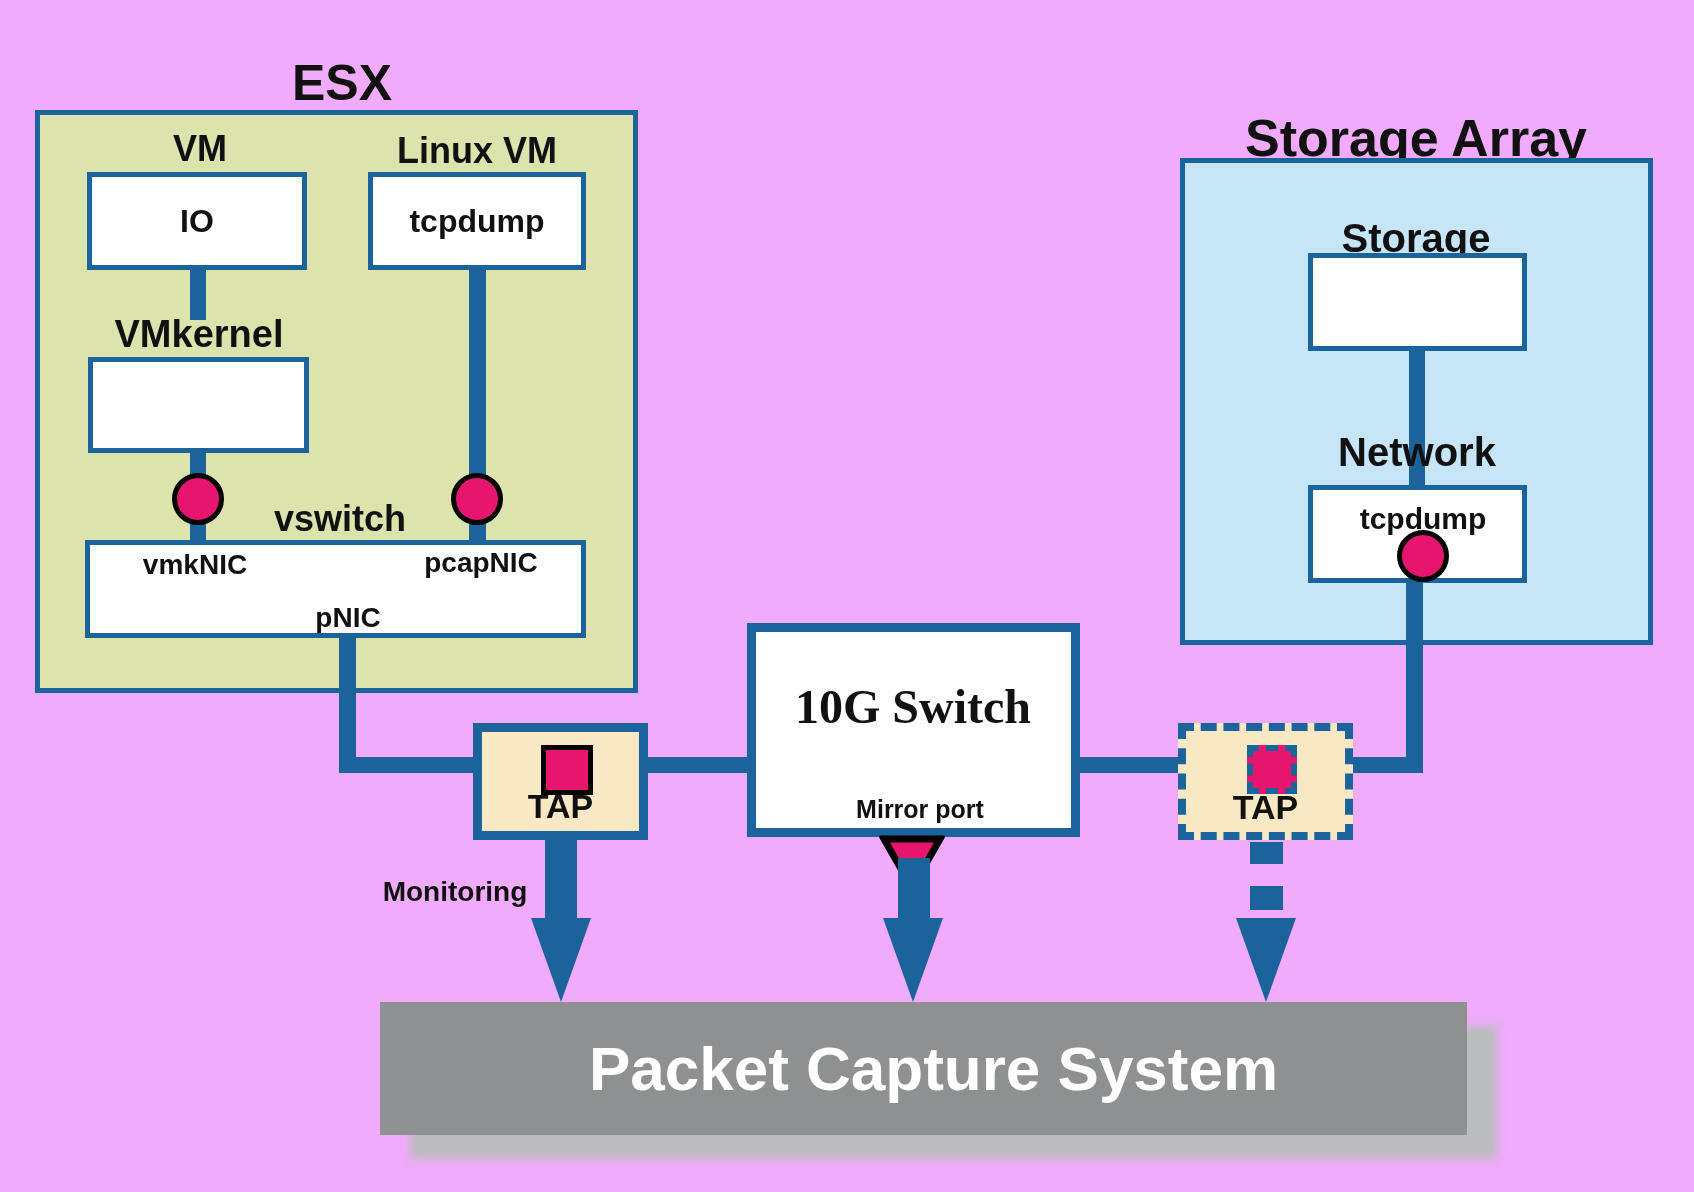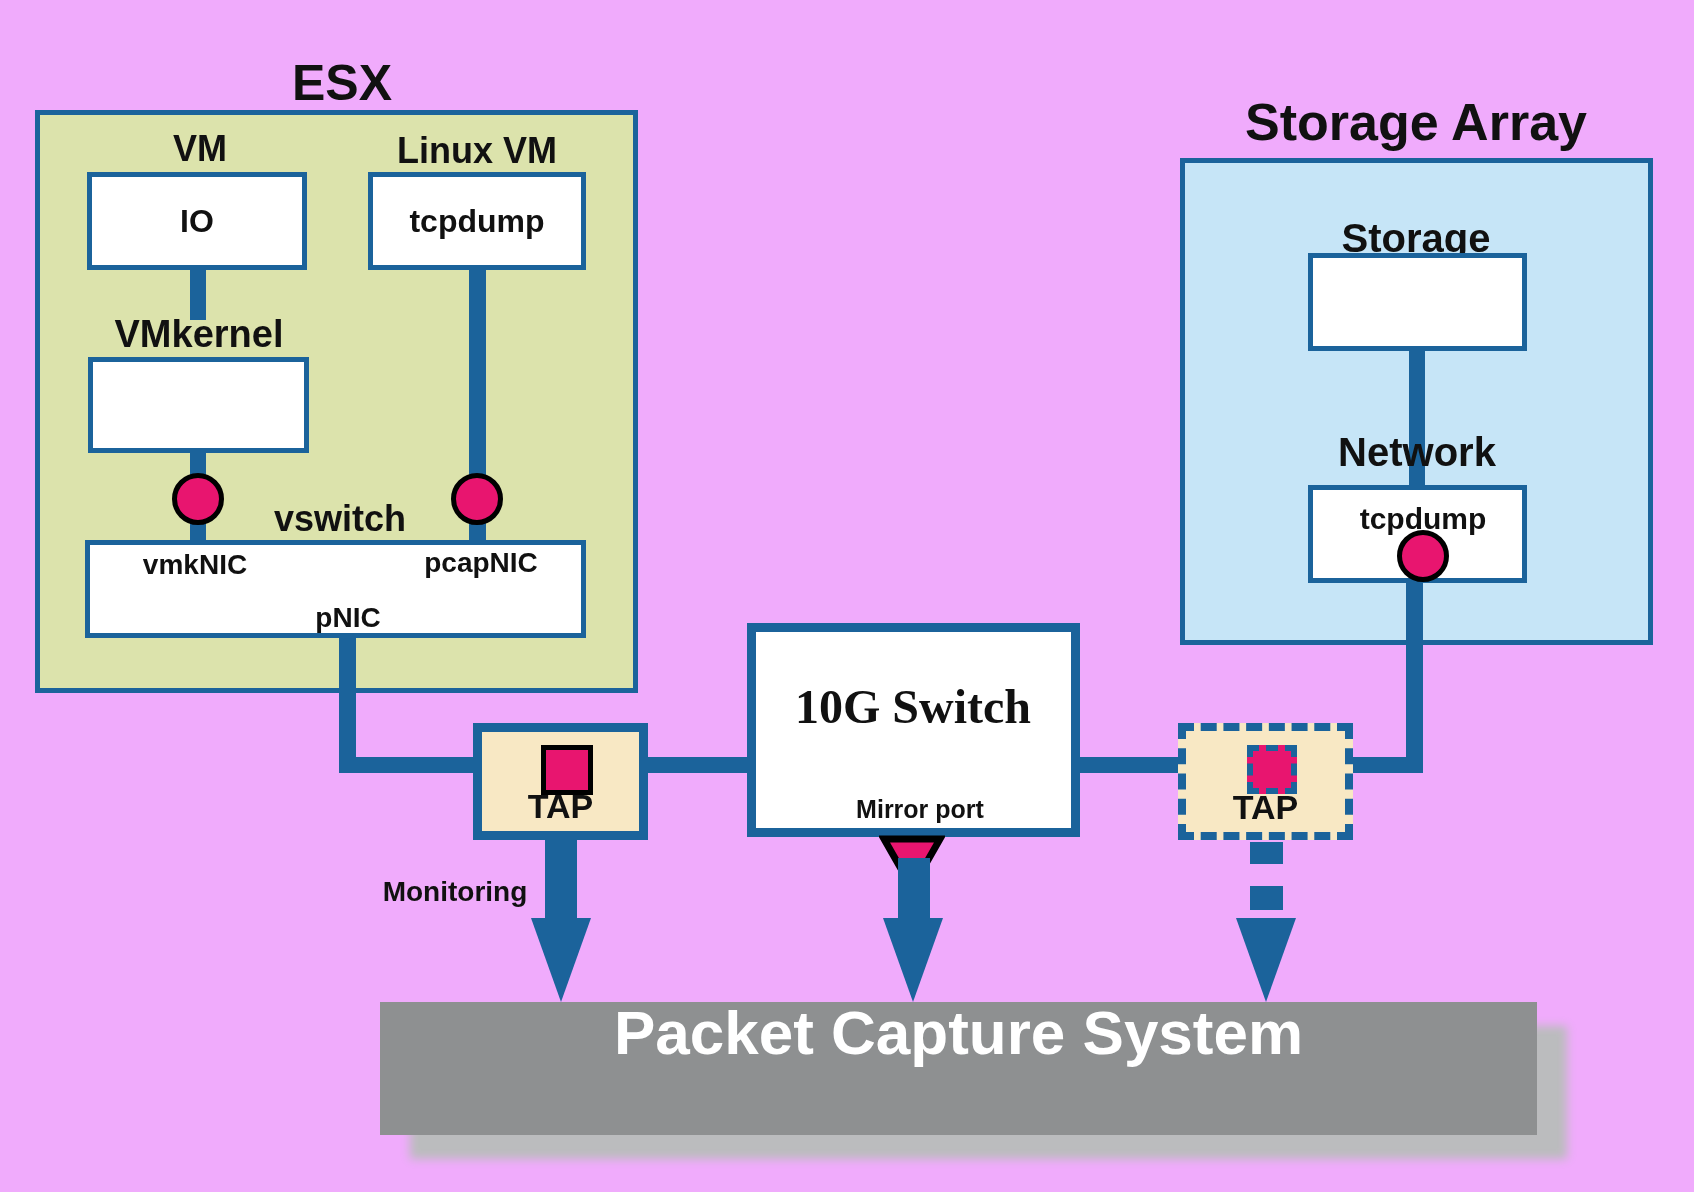--- a/index.html
+++ b/index.html
@@ -38,21 +38,21 @@
   #dot-vmknic{left:172px; top:473px; width:52px; height:52px;}
   #dot-pcapnic{left:451px; top:473px; width:52px; height:52px;}
   
   #c-io-vmk{left:190px; top:268px; width:16px; height:52px;}
   #c-vmk-dot{left:190px; top:453px; width:16px; height:87px;}
   #c-tcp-dot{left:469px; top:268px; width:17px; height:272px;}
   #c-pnic-v{left:339px; top:636px; width:17px; height:137px;}
   #c-pnic-h{left:339px; top:757px; width:140px; height:16px;}
   
   #sa-box{left:1180px; top:158px; width:473px; height:487px; background:var(--lblue);}
-  #sa-title{left:1416px; top:96px; font-size:52px;}
+  #sa-title{left:1416px; top:112px; font-size:52px;}
   #storage-label{left:1416px; top:218px; font-size:40px;}
   #storage-box{left:1308px; top:253px; width:219px; height:98px;}
   #network-label{left:1417px; top:432px; font-size:40px;}
   #network-box{left:1308px; top:485px; width:219px; height:98px;}
   #net-tcpdump{left:110px; top:14px; font-size:30px;}
   #dot-net{left:84px; top:40px; width:52px; height:52px;}
   #c-sto-net{left:1409px; top:349px; width:16px; height:138px;}
   #c-net-down{left:1406px; top:581px; width:17px; height:192px;}
   #c-elbow{left:1352px; top:757px; width:71px; height:16px;}
   
@@ -71,23 +71,23 @@
   
   #arrL-bar{left:545px; top:838px; width:32px; height:82px;}
   #arrL-head{left:531px; top:918px;}
   #arrM-bar{left:898px; top:858px; width:32px; height:62px;}
   #arrM-head{left:883px; top:918px;}
   #arrR-d1{left:1250px; top:842px; width:33px; height:22px;}
   #arrR-d2{left:1250px; top:886px; width:33px; height:24px;}
   #arrR-head{left:1236px; top:918px;}
   #monitoring-label{left:455px; top:878px; font-size:28px;}
   
-  #capture-box{left:380px; top:1002px; width:1157px; height:133px; background:var(--gray);
+  #capture-box{left:380px; top:1002px; width:1067px; height:133px; background:var(--gray);
     box-shadow:30px 24px 9px var(--shadow);
-    display:flex; justify-content:center;}
+    display:flex; align-items:center; justify-content:center;padding-left:20px;}
   #capture-title{color:#ffffff; font-weight:bold; font-size:62px; line-height:1;}
 </style>
 </head>
 <body>
 
 <div class="canvas">
 
   <div class="lbl" id="esx-title">ESX</div>
   <div class="box" id="esx-box"></div>
 

